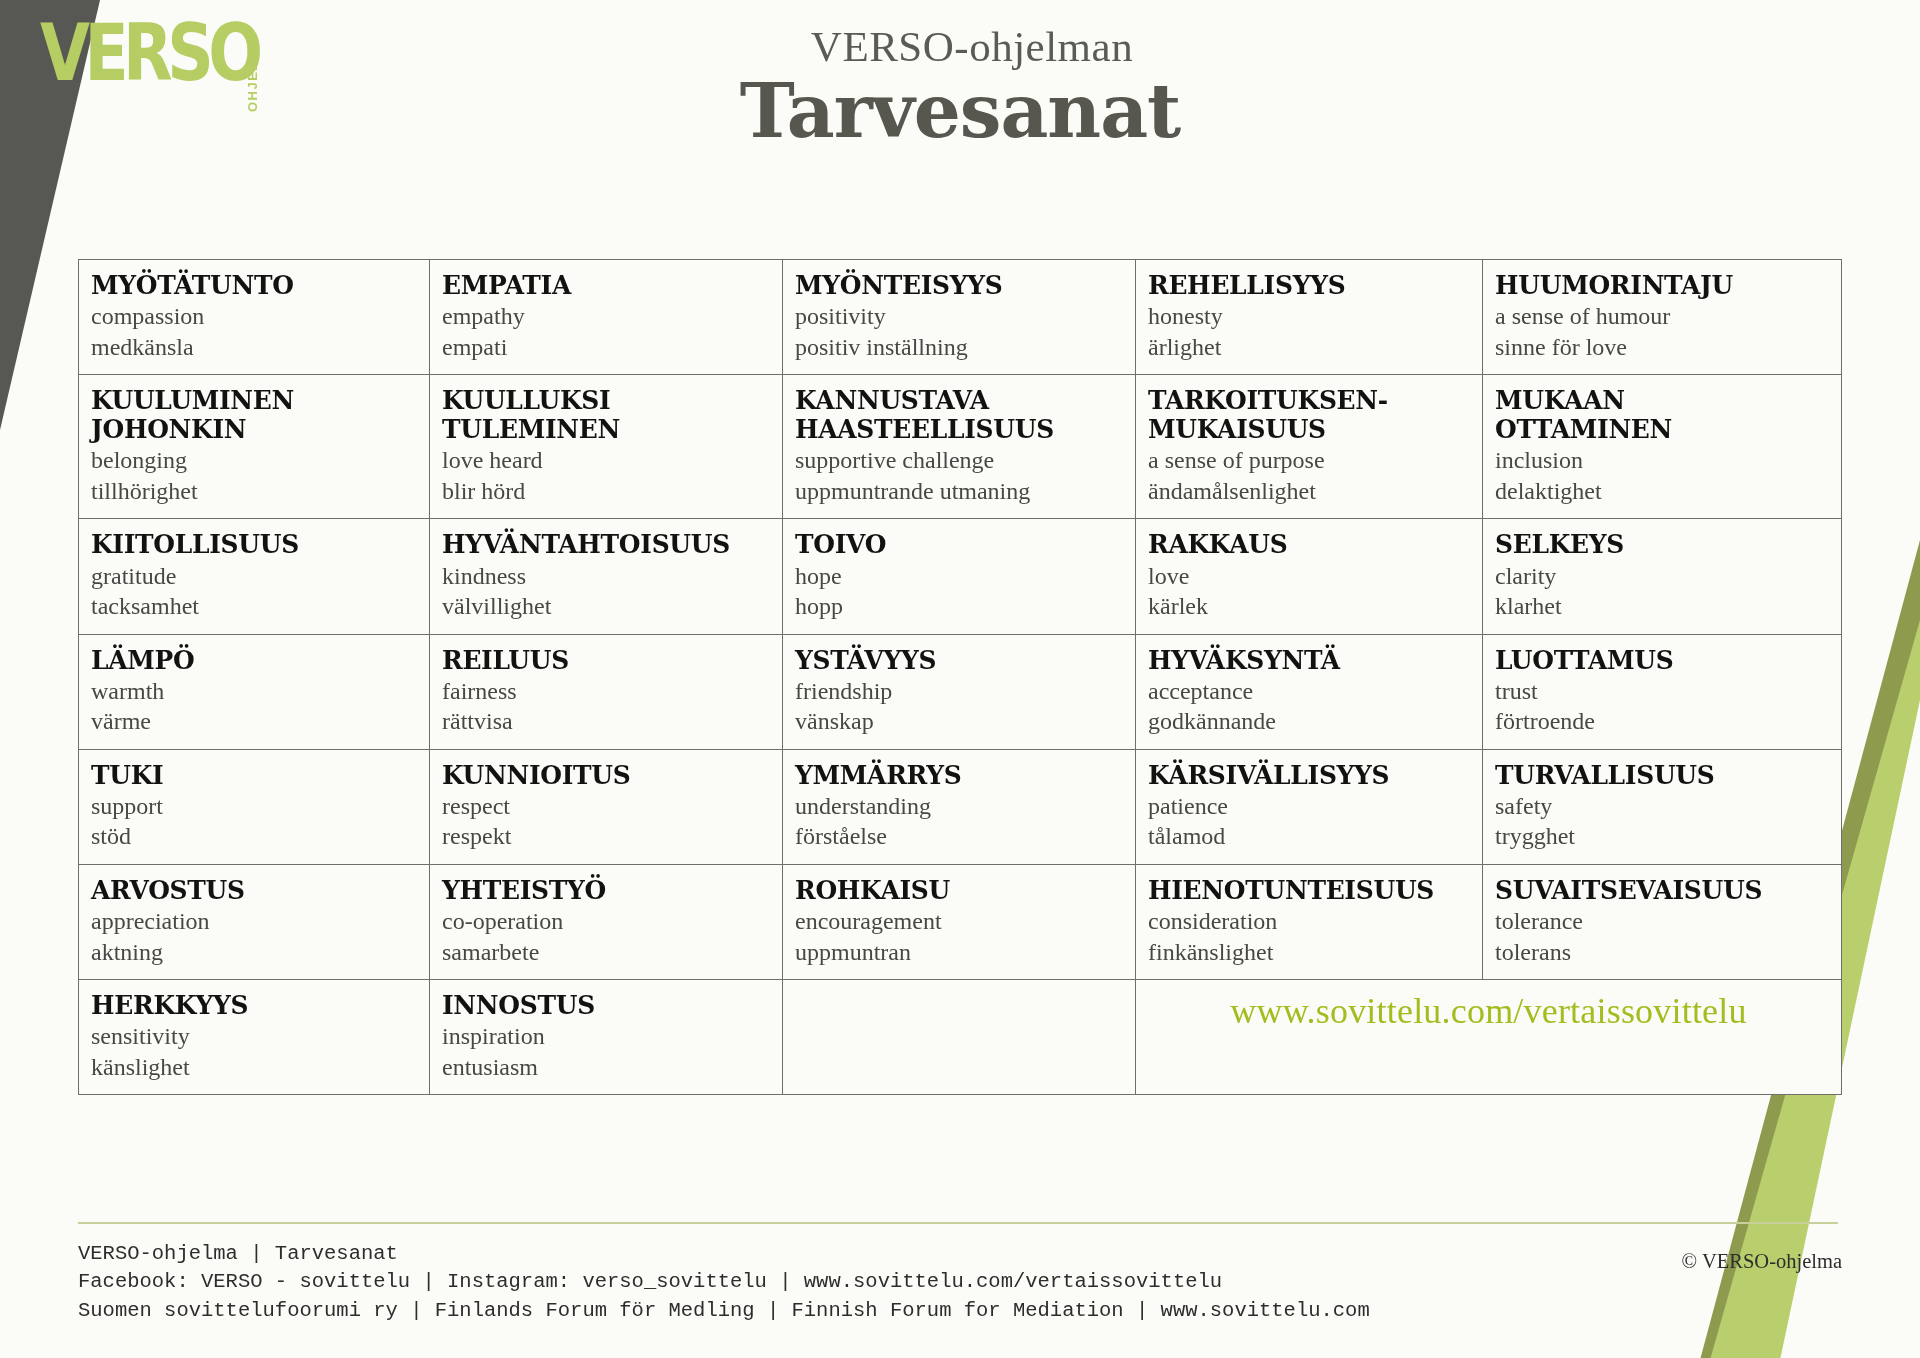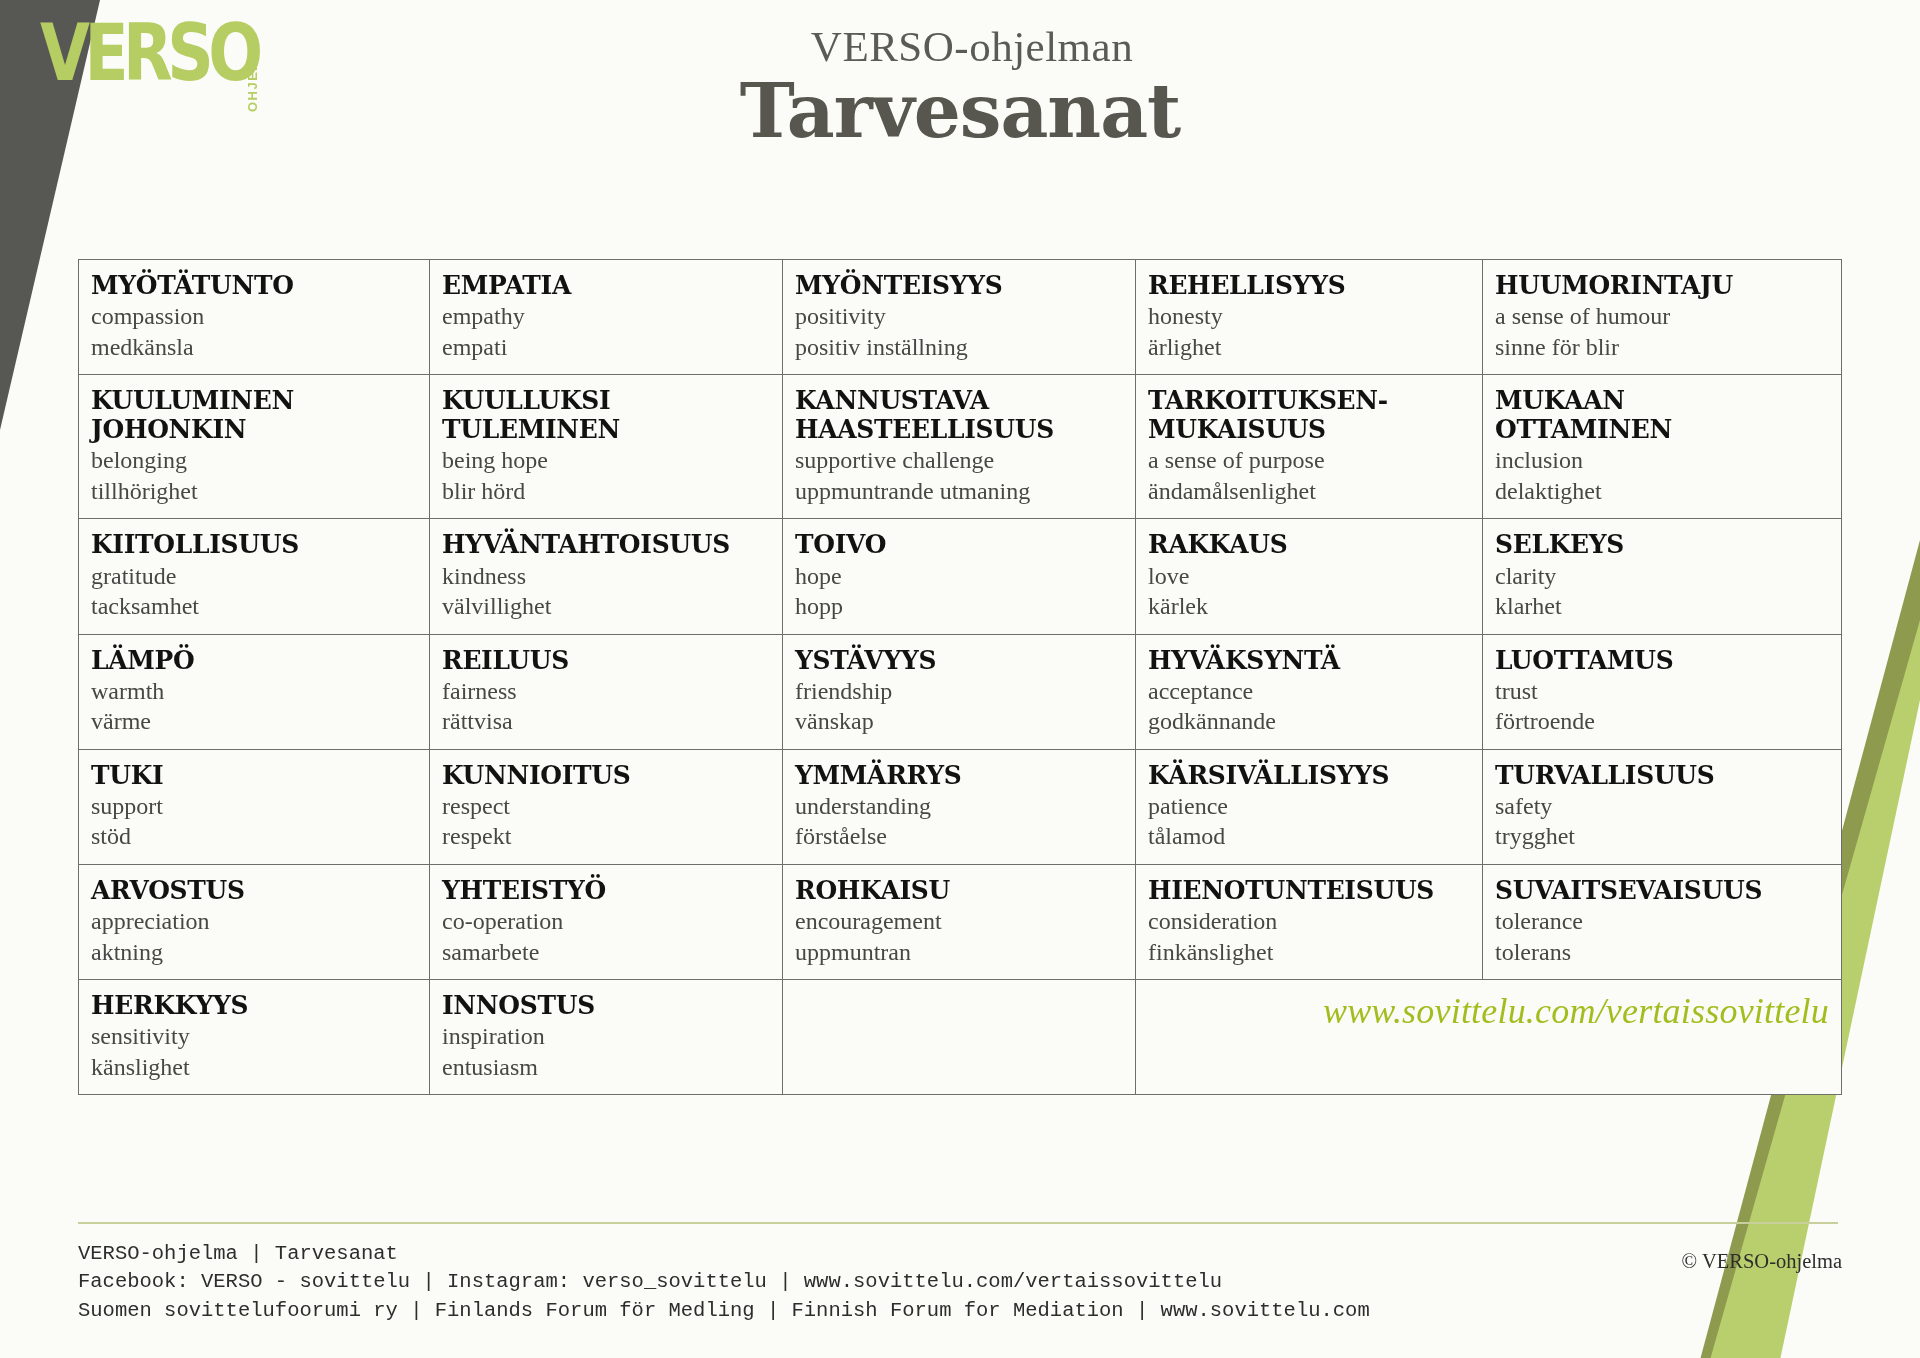--- a/index.html
+++ b/index.html
@@ -121,24 +121,23 @@
     font-family:"Liberation Serif", serif;
     font-size:24px;
     color:#474744;
     line-height:1.23;
     margin-top:3px;
     white-space:nowrap;
   }
   .tr.second{margin-top:1px;}
 
   td.url-cell{
-    text-align:right;
+    text-align:center;
     vertical-align:middle;
     padding:0;
-    font-style:italic;
   }
   .url-text{
     font-family:"Liberation Serif", serif;
     font-size:36px;
     color:#a2bd1e;
     letter-spacing:0.2px;
     white-space:nowrap;
   }
 
   
@@ -204,35 +203,35 @@
         <div class="tr second">positiv inställning</div>
       </td>
       <td>
         <div class="fi">REHELLISYYS</div>
         <div class="tr">honesty</div>
         <div class="tr second">ärlighet</div>
       </td>
       <td>
         <div class="fi">HUUMORINTAJU</div>
         <div class="tr">a sense of humour</div>
-        <div class="tr second">sinne för blir</div>
+        <div class="tr second">sinne för love</div>
       </td>
     </tr>
 
     <tr>
       <td>
         <div class="fi">KUULUMINEN</div>
         <div class="fi">JOHONKIN</div>
         <div class="tr">belonging</div>
         <div class="tr second">tillhörighet</div>
       </td>
       <td>
         <div class="fi">KUULLUKSI</div>
         <div class="fi">TULEMINEN</div>
-        <div class="tr">being hope</div>
+        <div class="tr">love heard</div>
         <div class="tr second">blir hörd</div>
       </td>
       <td>
         <div class="fi">KANNUSTAVA</div>
         <div class="fi">HAASTEELLISUUS</div>
         <div class="tr">supportive challenge</div>
         <div class="tr second">uppmuntrande utmaning</div>
       </td>
       <td>
         <div class="fi">TARKOITUKSEN-</div>

